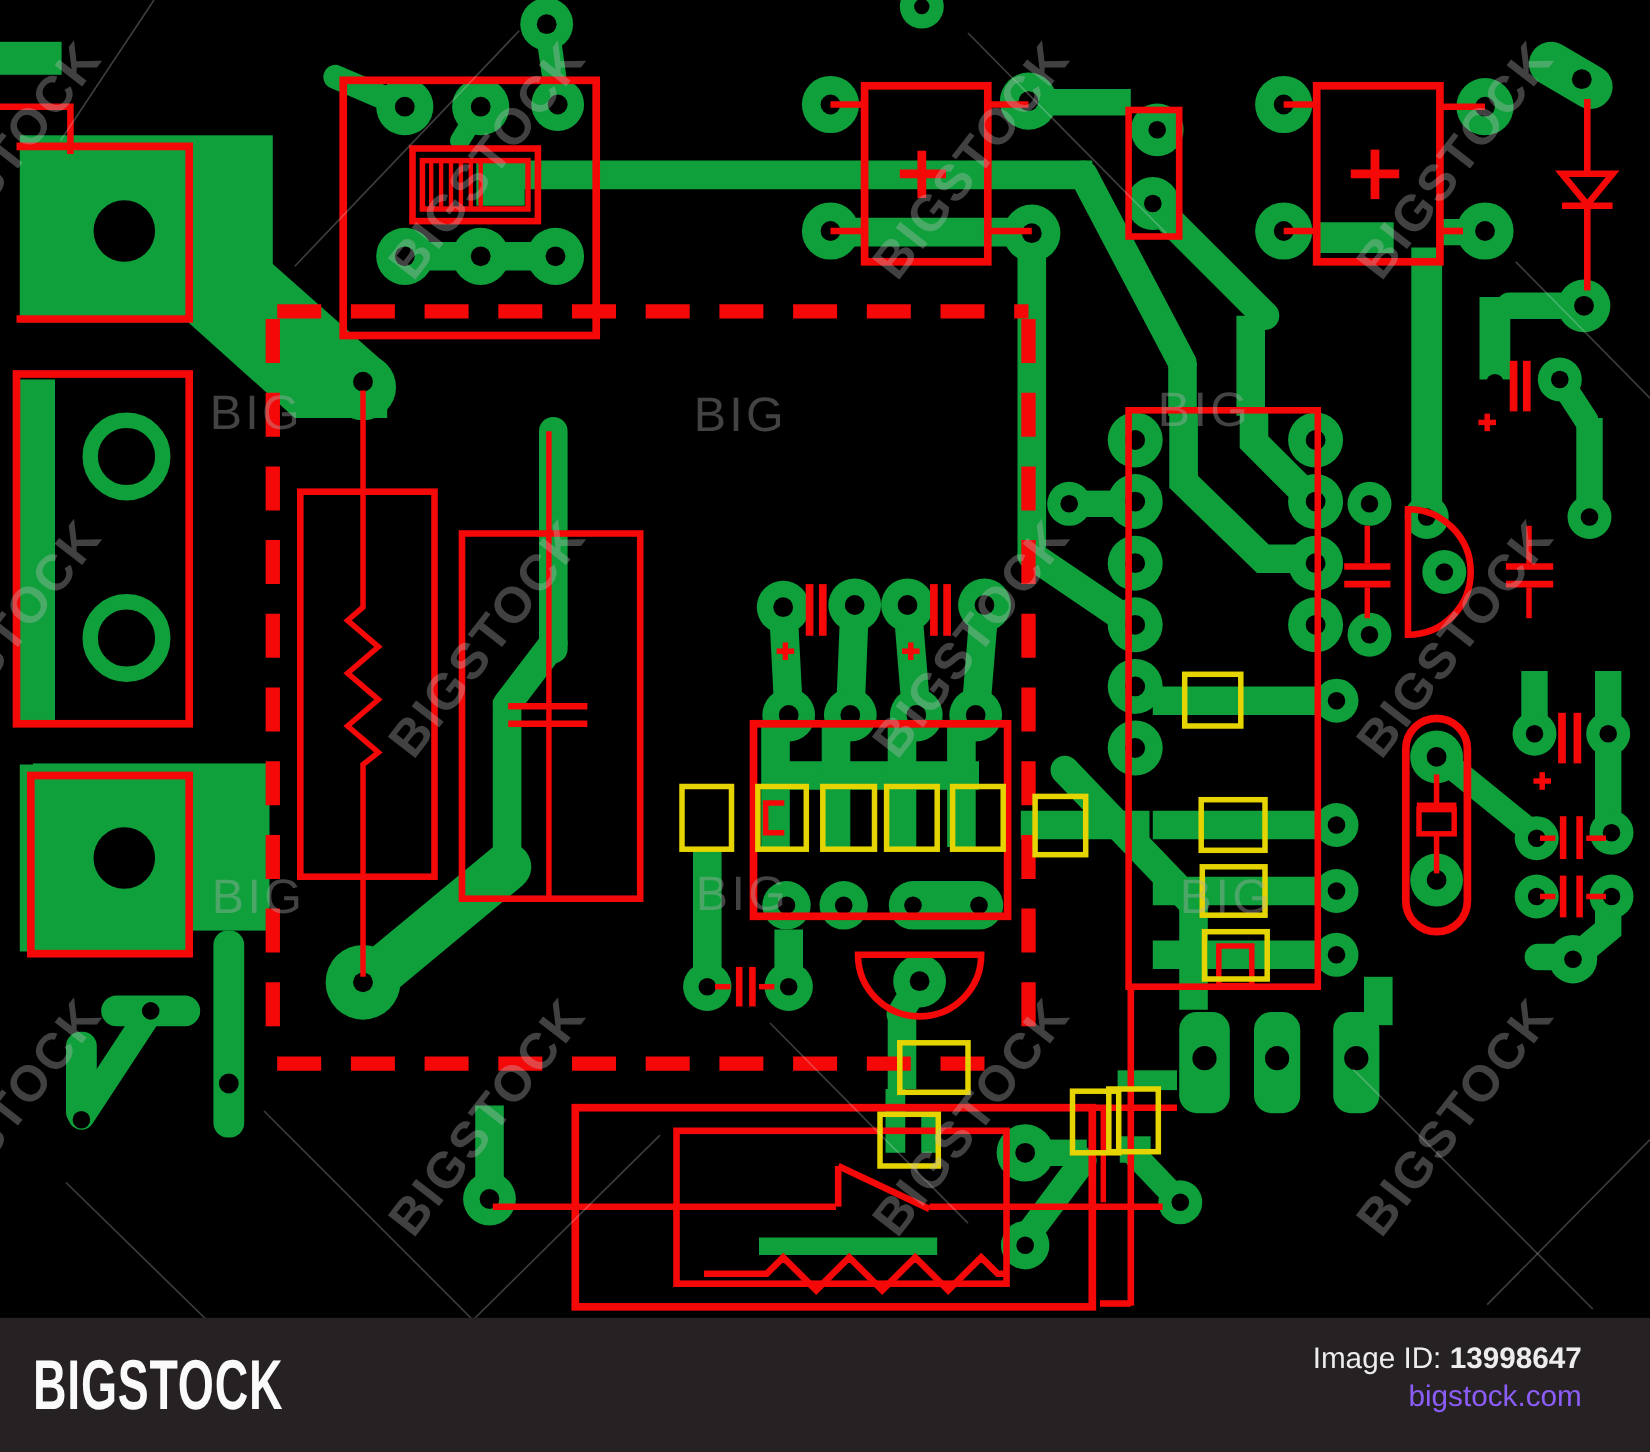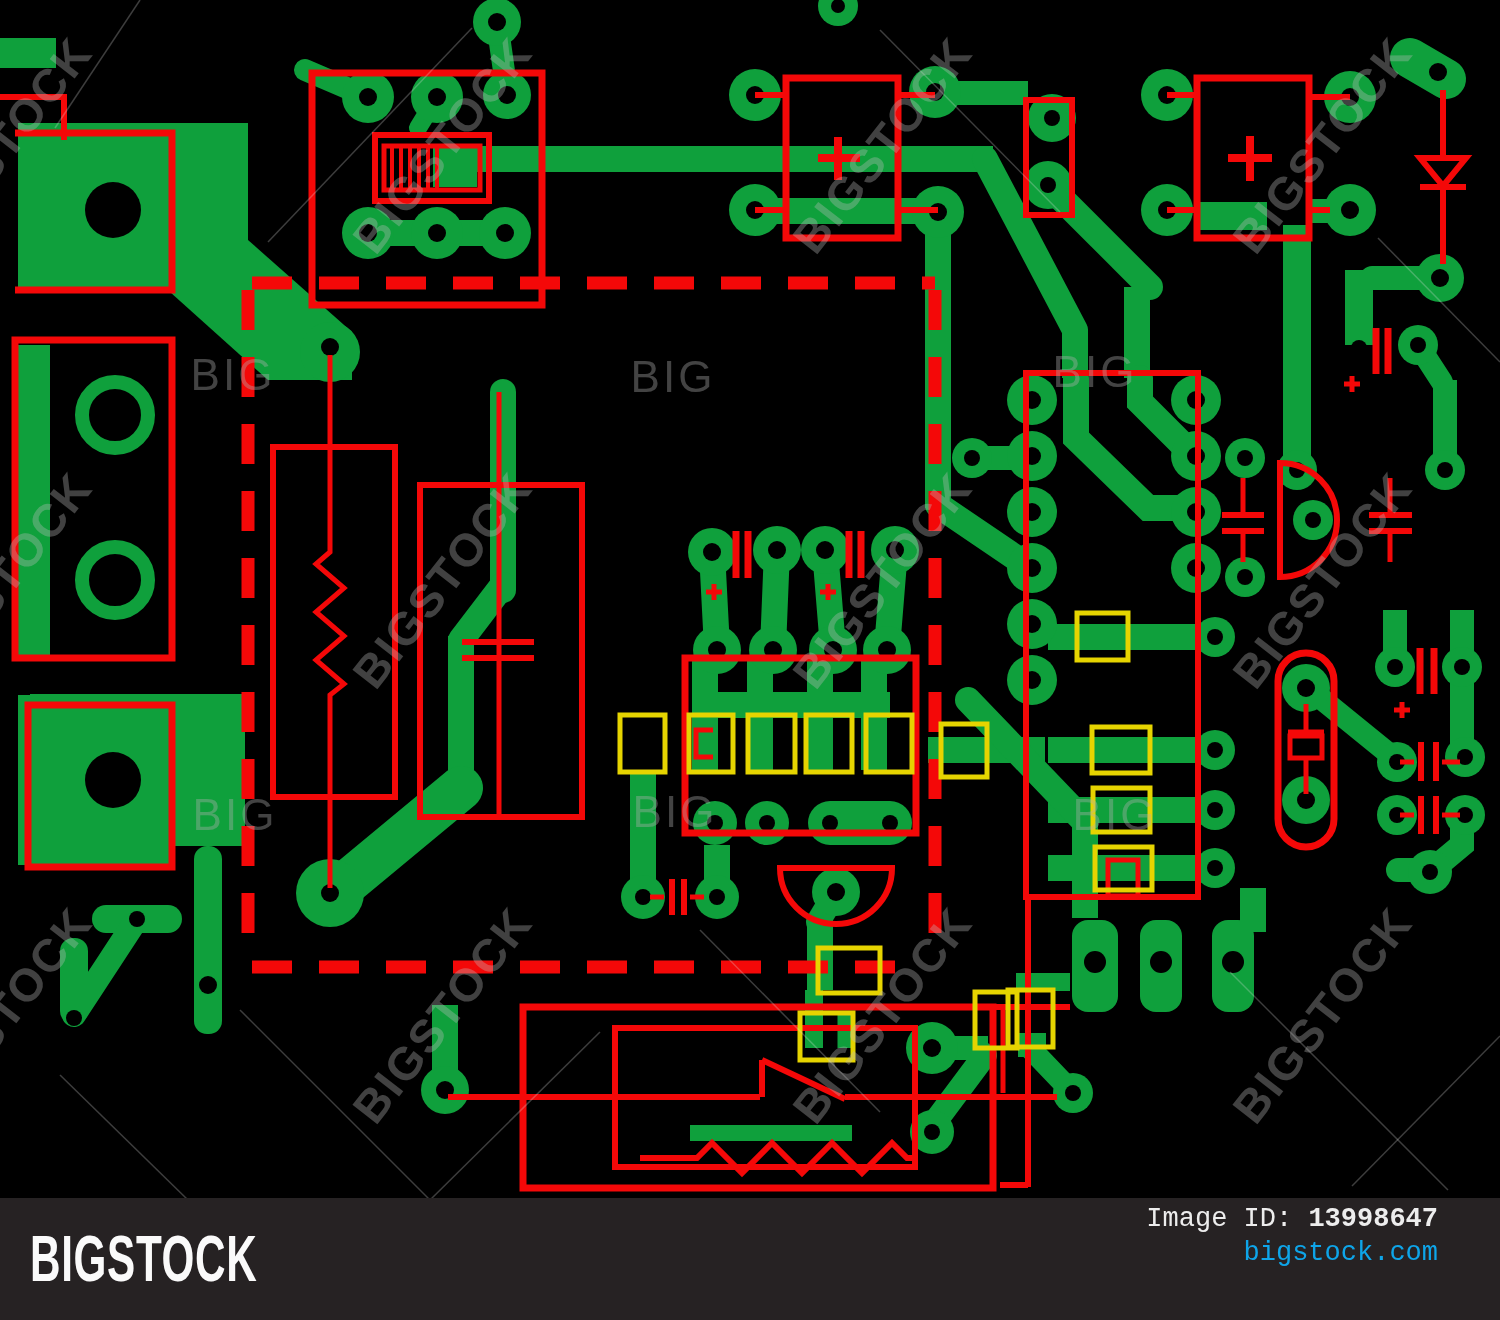--- a/index.html
+++ b/index.html
@@ -15,23 +15,23 @@
   .yl{stroke:var(--yellow);fill:none;}
   .dash{stroke:var(--red);fill:none;stroke-width:13;stroke-dasharray:40 27;}
   .wm{fill:rgba(190,190,190,0.34);font-weight:bold;font-size:46px;letter-spacing:2px;
       font-family:"Liberation Sans",sans-serif;text-anchor:middle;}
   .wms{fill:rgba(175,175,175,0.38);font-weight:400;font-size:44px;letter-spacing:3px;
       font-family:"Liberation Sans",sans-serif;text-anchor:middle;}
   .hair{stroke:rgba(225,225,225,0.27);stroke-width:1.5;fill:none;}
   #footer{position:absolute;left:0;top:1198px;width:1500px;height:122px;background:var(--footerbg);}
   #footer-logo{position:absolute;left:30px;top:24px;color:#fafafa;font-weight:bold;font-size:64px;
       letter-spacing:1px;transform:scaleX(0.66);transform-origin:left center;white-space:nowrap;}
-  #footer-meta{position:absolute;right:62px;top:4px;text-align:right;color:#ededed;font-size:27px;line-height:34px;font-family:Liberation Mono, monospace;}
+  #footer-meta{position:absolute;right:62px;top:20px;text-align:right;color:#ededed;font-size:27px;line-height:34px;}
   #footer-meta .idval{font-weight:bold;}
-  #footer-meta .site{color:#0ea5e9;}
+  #footer-meta .site{color:#8b5cf6;}
 </style>
 </head>
 <body>
 
 <div id="stage">
 
 <svg id="art" width="1500" height="1200" viewBox="0 0 1500 1200">
 
   <g>
 

